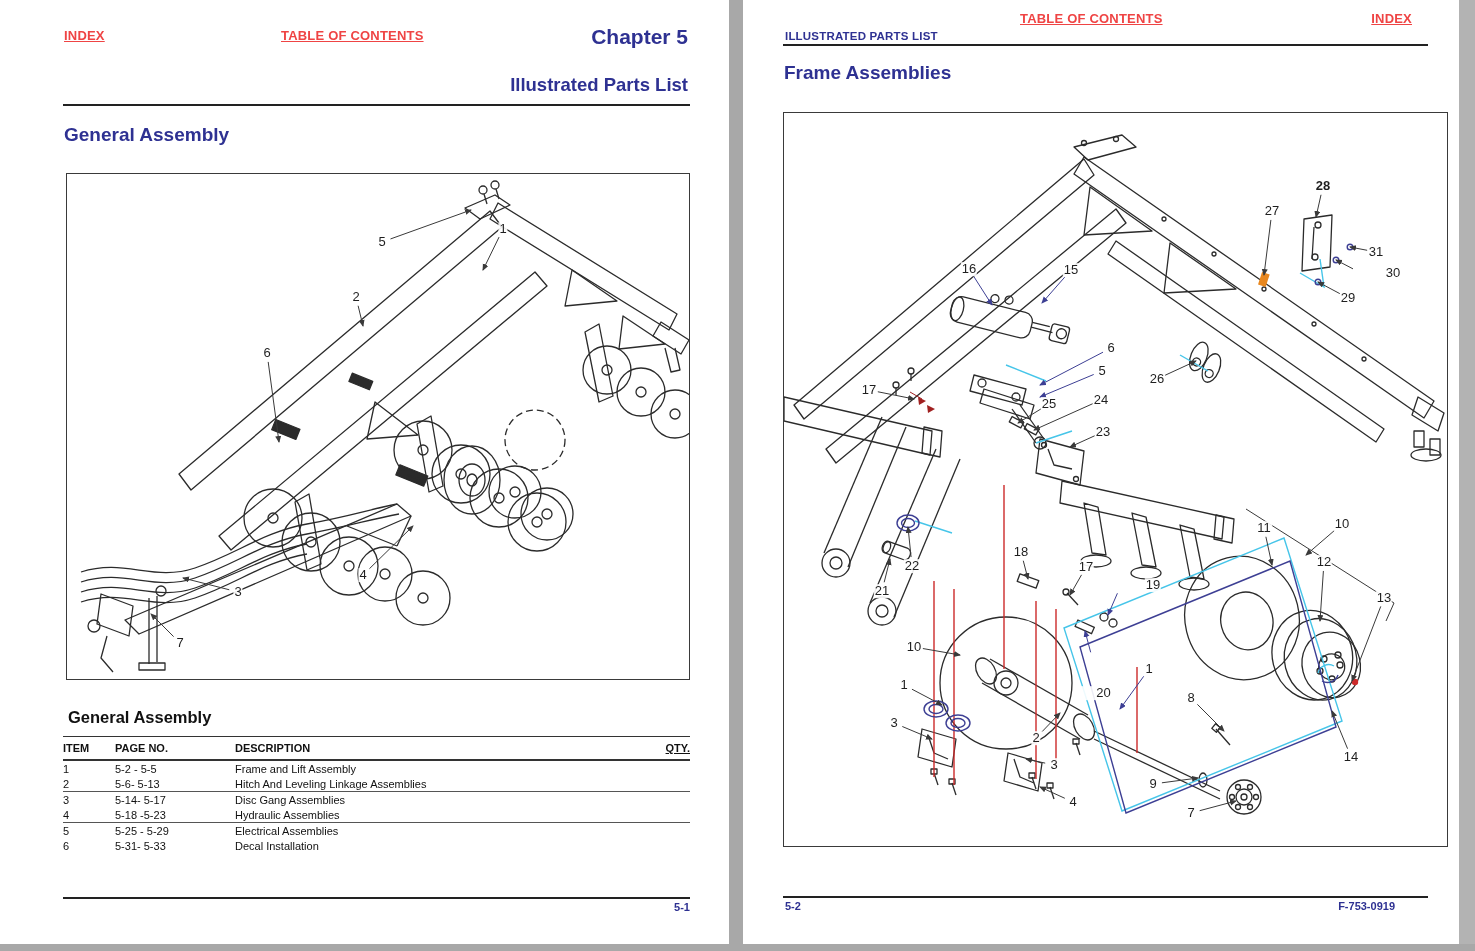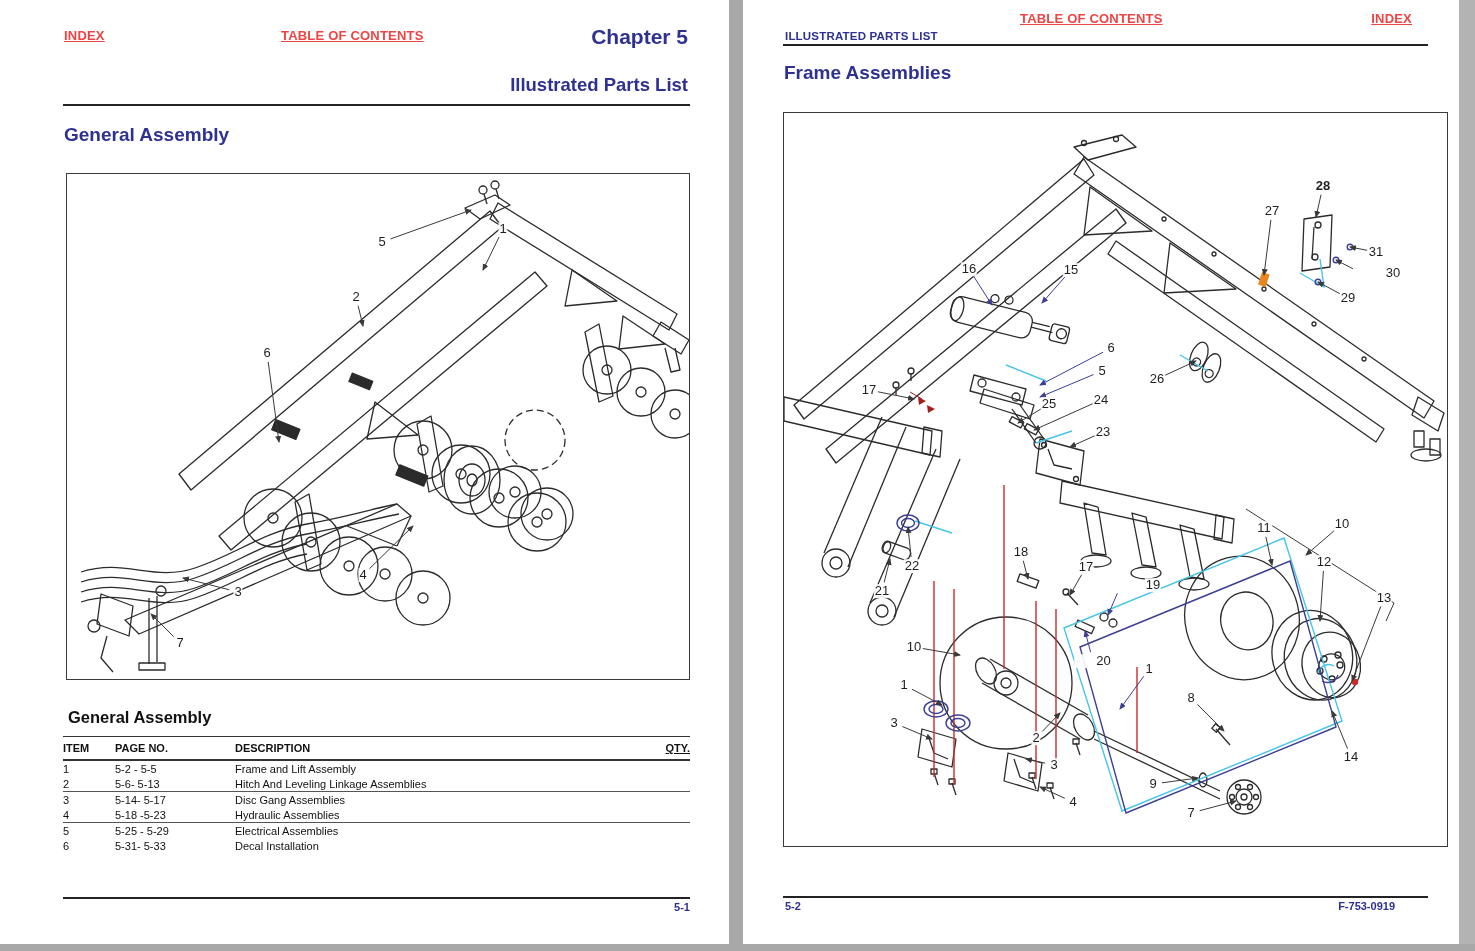--- a/index.html
+++ b/index.html
@@ -470,21 +470,21 @@
       <span class="callout" style="left: 98px; top: 478px;">21</span>
       <span class="callout" style="left: 237px; top: 439px;">18</span>
       <span class="callout" style="left: 302px; top: 454px;">17</span>
       <span class="callout" style="left: 337px; top: 472px; margin-left: 32px;">19</span>
       <span class="callout" style="left: 130px; top: 534px;">10</span>
       <span class="callout" style="left: 120px; top: 572px;">1</span>
       <span class="callout" style="left: 110px; top: 610px;">3</span>
       <span class="callout" style="left: 252px; top: 625px;">2</span>
       <span class="callout" style="left: 270px; top: 652px;">3</span>
       <span class="callout" style="left: 289px; top: 689px;">4</span>
-      <span class="callout" style="left: 309px; top: 548px; padding-left: 22px;">20</span>
+      <span class="callout" style="left: 309px; top: 580px; padding-left: 22px;">20</span>
       <span class="callout" style="left: 365px; top: 556px;">1</span>
       <span class="callout" style="left: 407px; top: 585px;">8</span>
       <span class="callout" style="left: 369px; top: 671px;">9</span>
       <span class="callout" style="left: 407px; top: 700px;">7</span>
       <span class="callout" style="left: 480px; top: 415px;">11</span>
       <span class="callout" style="left: 558px; top: 411px;">10</span>
       <span class="callout" style="left: 540px; top: 449px;">12</span>
       <span class="callout" style="left: 600px; top: 485px;">13</span>
       <span class="callout" style="left: 567px; top: 644px;">14</span>
     </div>

